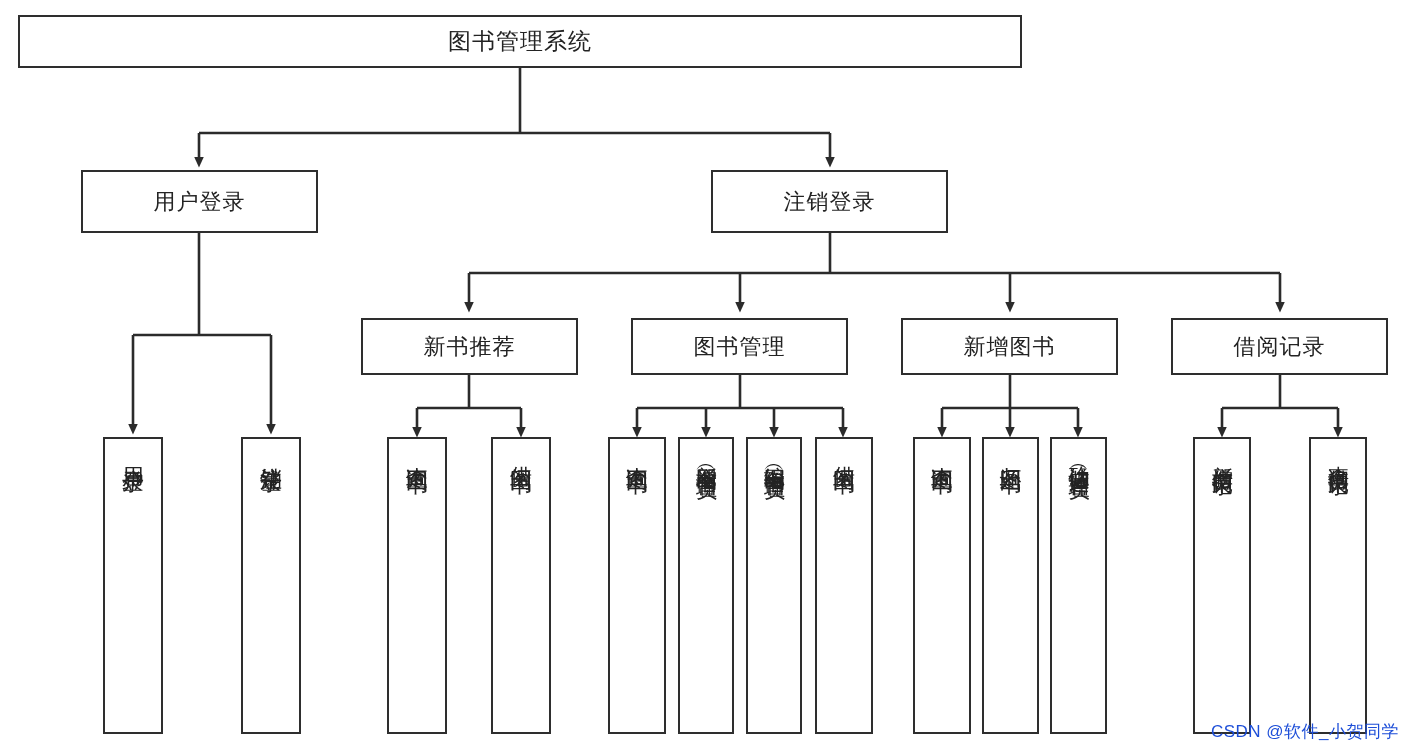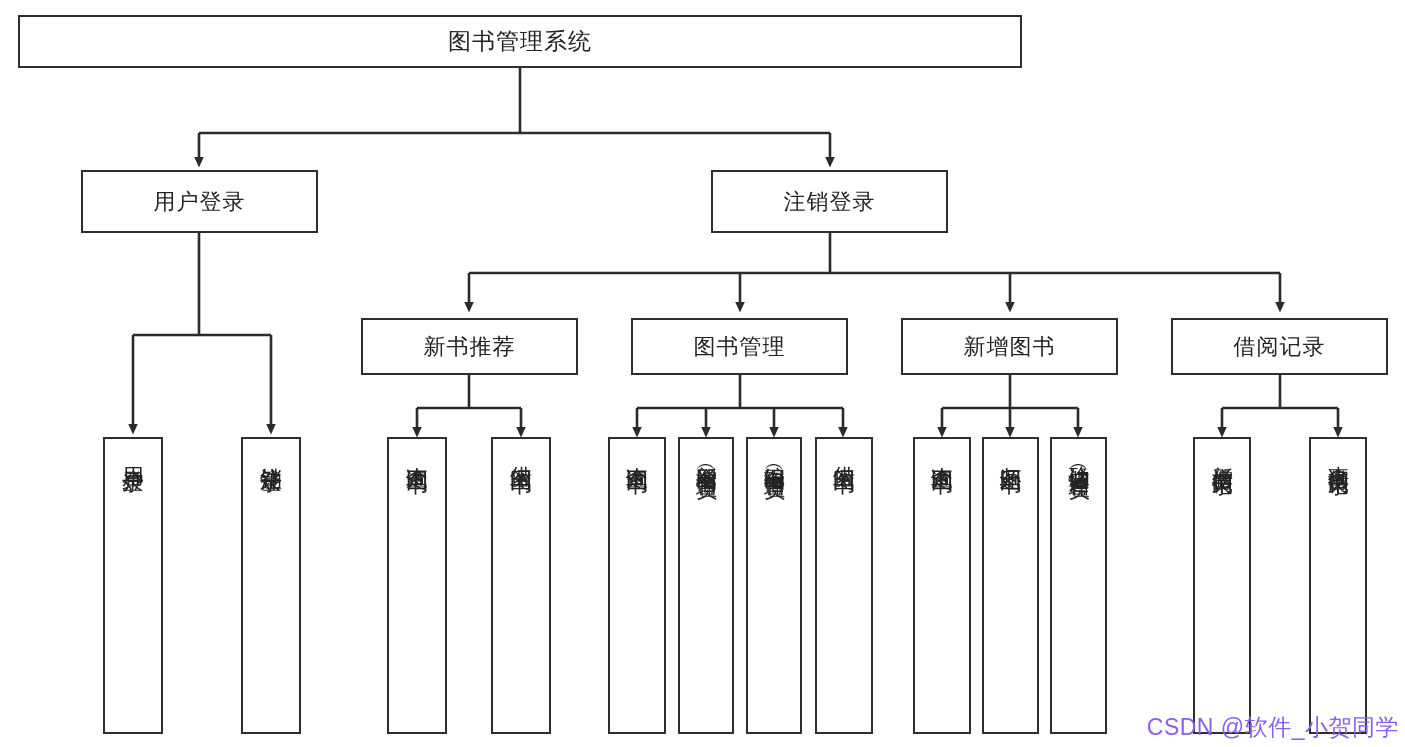--- a/index.html
+++ b/index.html
@@ -54,22 +54,22 @@
     line-height: 1.18;
     letter-spacing: 2px;
     white-space: nowrap;
     color: #232323;
   }
   .leaf-tall .vtext { font-size: 21px; }
   .watermark {
     position: absolute;
     right: 6px;
     bottom: 4px;
-    font-size: 23px;
-    color: #8b5cf6;
+    font-size: 17px;
+    color: #1d4ed8;
     letter-spacing: 0.5px;
     white-space: nowrap;
   }
 </style>
 </head>
 <body>
 
 <div id="canvas">
 
   <svg class="wires" viewBox="0 0 1405 747">

